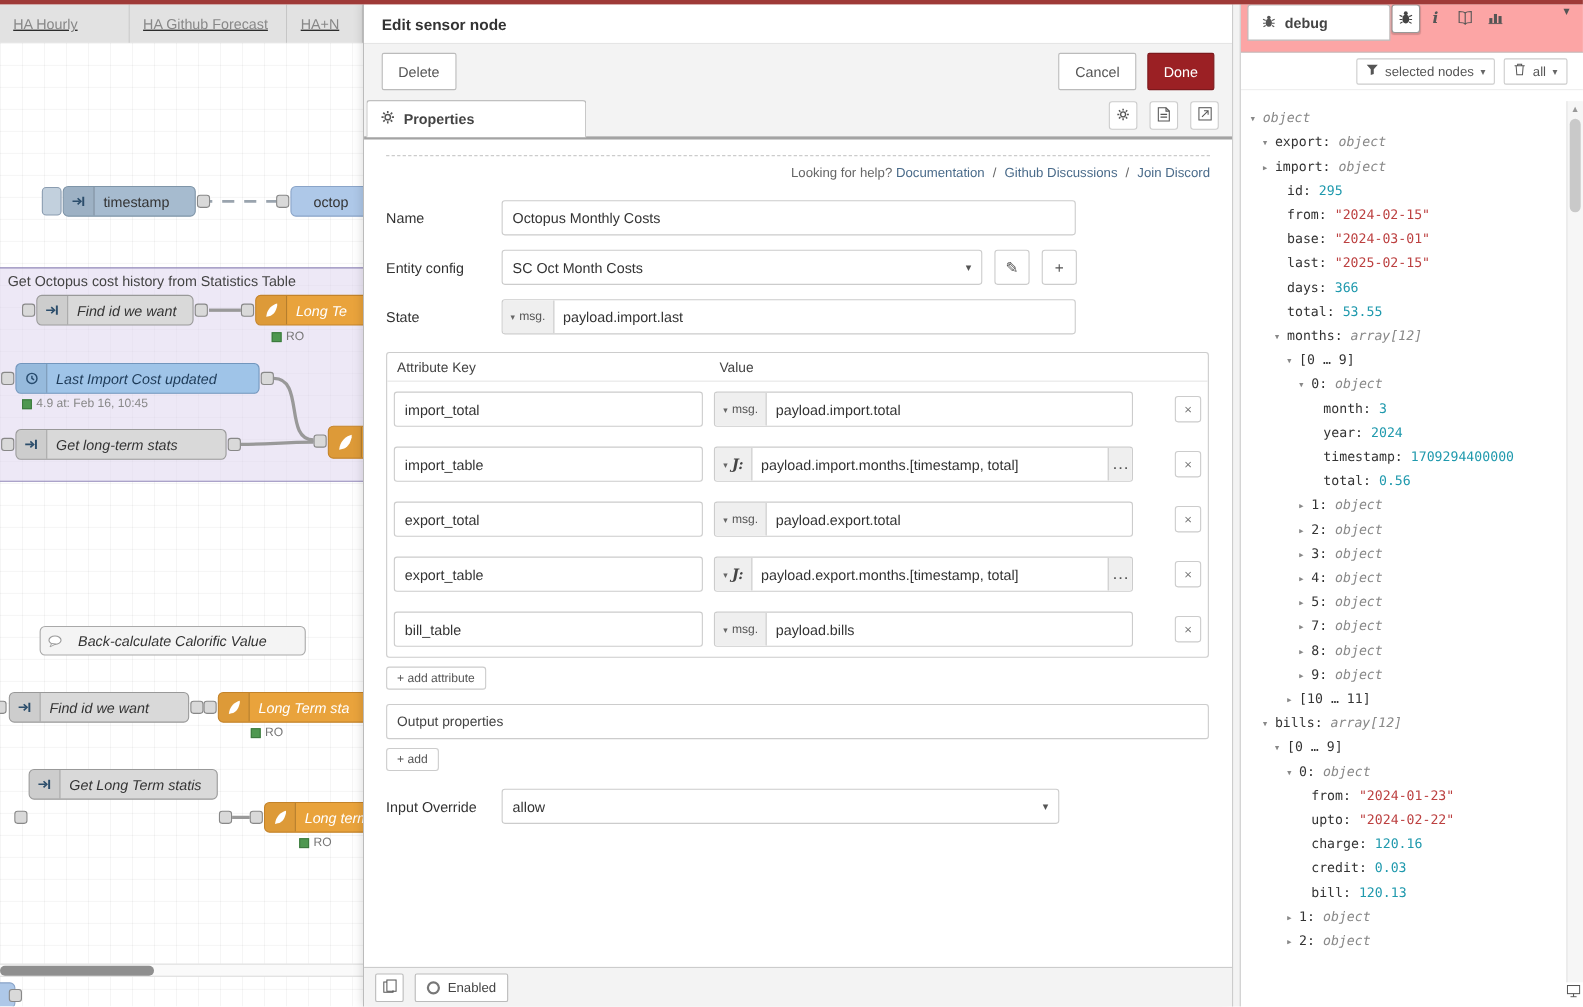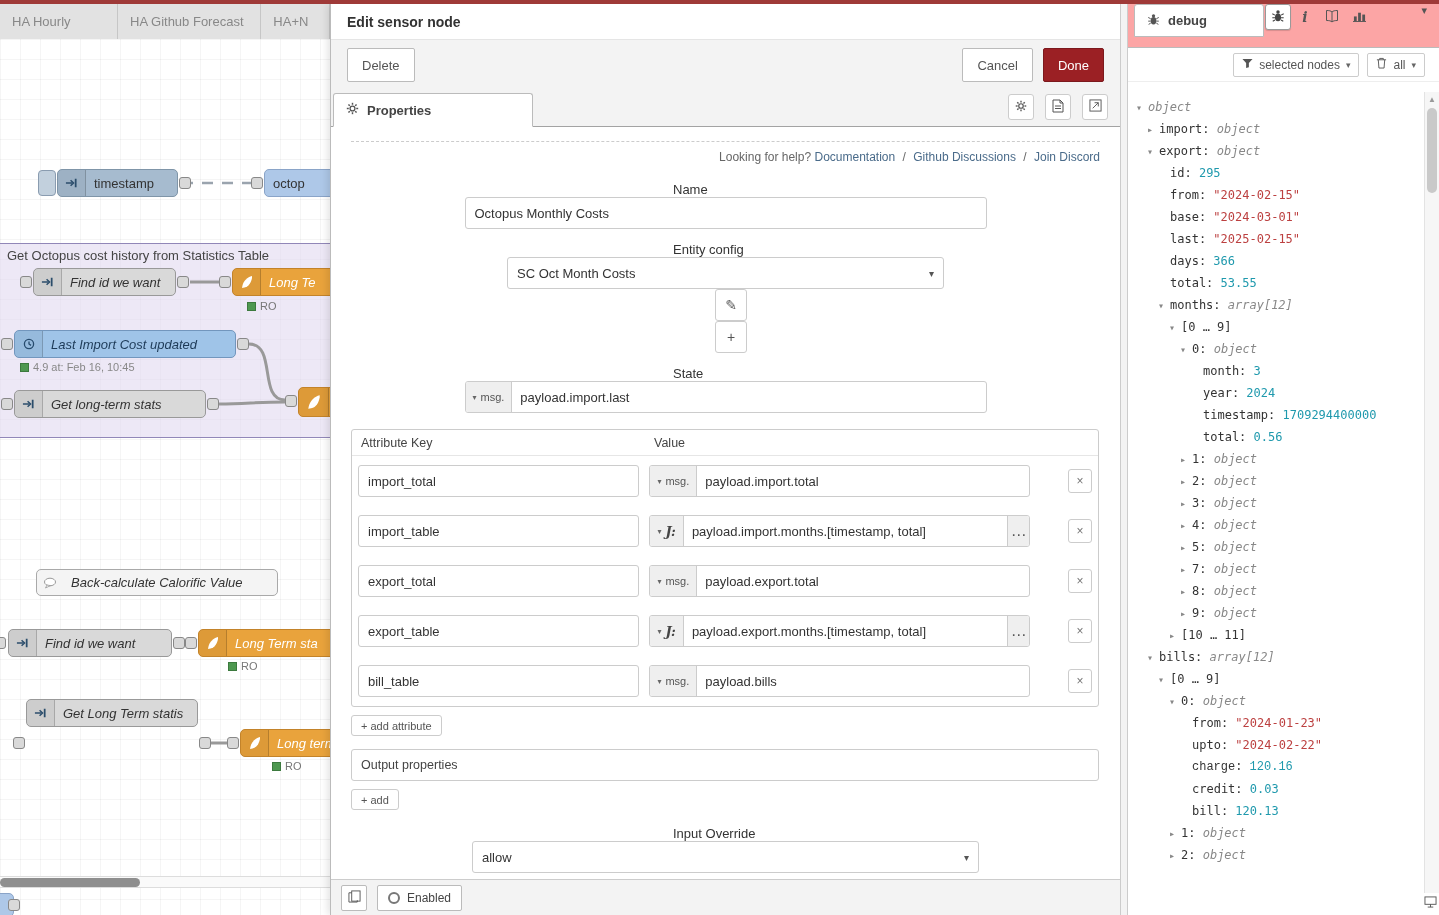--- a/index.html
+++ b/index.html
@@ -2,39 +2,39 @@
 <html><head>
 <meta charset="utf-8">
 <style>
   * { margin:0; padding:0; box-sizing:border-box; }
   html,body { width:1439px; height:915px; overflow:hidden; background:#fff;
     font-family:"Liberation Sans", sans-serif; }
   .topbar { position:absolute; top:0; left:0; width:1439px; height:4px; background:#9f3a38; z-index:50; }
 
   
   .workspace { position:absolute; top:4px; left:0; width:330px; bottom:0; background:#fff; overflow:hidden; }
-  .flow-tabs { height:22px; background:#e7e7e7; border-bottom:1px solid #bbb; display:flex; }
+  .flow-tabs { height:22px; background:#e7e7e7; border-bottom:1px solid #bbb; display:flex;text-decoration:underline; }
   .flow-tab { height:35px; border-right:1px solid #c6c6c6; background:#e2e2e2; color:#888;
     font-size:13px; display:flex; align-items:center; padding:0 12px; white-space:nowrap; overflow:hidden; }
   .canvas { position:absolute; top:35px; left:0; width:330px; bottom:0; overflow:hidden; background-color:#fff;
     background-image:linear-gradient(rgba(0,0,0,.04) 1px, transparent 1px),
                      linear-gradient(90deg, rgba(0,0,0,.04) 1px, transparent 1px);
     background-size:20px 20px; }
   .group { position:absolute; left:-20px; top:204px; width:380px; height:195px;
     background:rgba(222,214,239,.55); border:1px solid #9187b8; border-radius:2px; }
   .group .glabel { display:block; padding:4px 0 0 26px; font-size:13px; color:#444; white-space:nowrap; }
   .wires { position:absolute; left:0; top:0; }
   .node { position:absolute; height:28px; border-radius:5px; border:1px solid #999; display:flex;
     align-items:center; font-size:13px; color:#333; overflow:hidden; white-space:nowrap; }
   .node .nicon { width:28px; height:100%; display:flex; align-items:center; justify-content:center;
     border-right:1px solid rgba(0,0,0,.18); background:rgba(0,0,0,.05); flex:none; }
   .node .lbl { padding:0 8px; }
   .it { font-style:italic; }
   .n-inject { background:#a6bbcf; border-color:#7f95a8; }
-  .n-link   { background:#aec8e8; border-color:#8aa4c8; }
+  .n-link   { background:#aec8e8; border-color:#8aa4c8;padding-left:12px; }
   .n-gray   { background:#d9d9d9; border-color:#999; }
   .n-blue   { background:#9fc4e8; border-color:#7296bd; }
   .n-blue .lbl { color:#1d3a57; }
   .n-orange { background:#e9a33c; border-color:#c3832a; }
   .n-orange .lbl { color:#fff; }
   .n-comment{ background:#f4f4f4; border-color:#a9a9a9; }
   .port { position:absolute; width:12px; height:12px; background:#d9d9d9; border:1px solid #888; border-radius:3px; }
   .inj-btn { position:absolute; left:38px; top:131px; width:18px; height:26px; background:#c2d0dd;
     border:1px solid #8a9cb0; border-radius:4px; }
   .badge { position:absolute; display:flex; align-items:center; gap:4px; font-size:11px; color:#777; }
@@ -47,33 +47,33 @@
   
   .tray { position:absolute; top:4px; left:330px; width:790px; bottom:0; background:#fff; z-index:10;
     border-left:1px solid #bbb; box-shadow:-2px 0 8px rgba(0,0,0,.12); }
   .tray-header { height:36px; display:flex; align-items:center; padding:0 16px; font-size:14px;
     font-weight:bold; color:#333; background:#fff; border-bottom:1px solid #e5e5e5; }
   .tray-toolbar { height:50px; background:#f3f3f3; display:flex; align-items:center; padding:0 16px; gap:10px; }
   .btn { height:34px; padding:0 14px; border:1px solid #bbb; background:#fff; color:#555; font-size:13px;
     border-radius:2px; cursor:pointer; font-family:inherit; }
   .btn-done { background:#9b2024; border-color:#7c191d; color:#fff; }
   .spacer { flex:1; }
-  .tray-tabs { height:37px; background:#f3f3f3; border-bottom:1px solid #a3a3a3; display:flex; align-items:flex-end; position:relative; }
+  .tray-tabs { height:37px; background:#f3f3f3; border-bottom:3px solid #a3a3a3; display:flex; align-items:flex-end; position:relative; }
   .props-tab { width:200px; height:34px; margin-left:2px; margin-bottom:-1px; background:#fff;
     border:1px solid #bbb; border-bottom:1px solid #fff; border-radius:3px 3px 0 0; display:flex;
     align-items:center; gap:8px; padding:0 12px; font-weight:bold; font-size:13px; color:#444; }
   .tab-icons { margin-left:auto; display:flex; gap:11px; margin-right:12px; margin-bottom:6px; }
   .icon-btn { width:26px; height:26px; border:1px solid #ccc; background:#fff; border-radius:3px;
     display:flex; align-items:center; justify-content:center; color:#555; cursor:pointer; }
   .tray-content { position:absolute; top:123px; bottom:36px; left:0; right:0; background:#fff; padding:0 20px; overflow:hidden; }
   .help-row { border-top:1px dashed #ccc; margin-top:14px; padding-top:8px; text-align:right;
     font-size:12px; color:#666; }
   .help-row a { color:#4a6b8a; text-decoration:none; cursor:pointer; }
   .help-row .sl { margin:0 4px; color:#666; }
-  .frow { display:flex; align-items:center; margin-top:13px;flex-direction:column; }
+  .frow { display:flex; align-items:center; margin-top:13px; }
   .flabel { width:105px; font-size:13px; color:#333; flex:none; }
   .text-input { height:32px; border:1px solid #ccc; border-radius:3px; padding:0 9px; font-size:13px;
     color:#333; font-family:inherit; background:#fff; }
   .sel { height:32px; border:1px solid #ccc; border-radius:3px; background:#fff; display:flex;
     align-items:center; padding:0 9px; font-size:13px; color:#333; cursor:pointer; }
   .sel-caret { margin-left:auto; color:#555; font-size:10px; }
   .sq-btn { width:32px; height:32px; border:1px solid #ccc; background:#fff; border-radius:3px;
     margin-left:11px; font-size:14px; color:#555; cursor:pointer; }
   .ti { display:flex; align-items:stretch; height:32px; border:1px solid #ccc; border-radius:3px;
     background:#fff; overflow:hidden; }
@@ -596,22 +596,22 @@
             <path d="M1 3h10M4 3V1.5h4V3M2.5 3l.7 9h5.6l.7-9"></path>
           </svg>
       </span>
       <span>all</span>
       <span class="c2">▾</span>
     </button>
   </div>
 
   <div class="tree">
       <div class="trow" style="padding-left: 8px;"><span class="caret">▾</span><span class="v-type">object</span></div>
+      <div class="trow" style="padding-left: 19px;"><span class="caret">▾</span><span class="k">export: </span><span class="v-type">object</span></div>
       <div class="trow" style="padding-left: 19px;"><span class="caret">▸</span><span class="k">import: </span><span class="v-type">object</span></div>
-      <div class="trow" style="padding-left: 19px;"><span class="caret">▾</span><span class="k">export: </span><span class="v-type">object</span></div>
       <div class="trow" style="padding-left: 30px;"><span class="caret"></span><span class="k">id: </span><span class="v-num">295</span></div>
       <div class="trow" style="padding-left: 30px;"><span class="caret"></span><span class="k">from: </span><span class="v-str">"2024-02-15"</span></div>
       <div class="trow" style="padding-left: 30px;"><span class="caret"></span><span class="k">base: </span><span class="v-str">"2024-03-01"</span></div>
       <div class="trow" style="padding-left: 30px;"><span class="caret"></span><span class="k">last: </span><span class="v-str">"2025-02-15"</span></div>
       <div class="trow" style="padding-left: 30px;"><span class="caret"></span><span class="k">days: </span><span class="v-num">366</span></div>
       <div class="trow" style="padding-left: 30px;"><span class="caret"></span><span class="k">total: </span><span class="v-num">53.55</span></div>
       <div class="trow" style="padding-left: 30px;"><span class="caret">▾</span><span class="k">months: </span><span class="v-type">array[12]</span></div>
       <div class="trow" style="padding-left: 41px;"><span class="caret">▾</span><span class="v-plain">[0 … 9]</span></div>
       <div class="trow" style="padding-left: 52px;"><span class="caret">▾</span><span class="k">0: </span><span class="v-type">object</span></div>
       <div class="trow" style="padding-left: 63px;"><span class="caret"></span><span class="k">month: </span><span class="v-num">3</span></div>
@@ -625,21 +625,21 @@
       <div class="trow" style="padding-left: 52px;"><span class="caret">▸</span><span class="k">5: </span><span class="v-type">object</span></div>
       <div class="trow" style="padding-left: 52px;"><span class="caret">▸</span><span class="k">7: </span><span class="v-type">object</span></div>
       <div class="trow" style="padding-left: 52px;"><span class="caret">▸</span><span class="k">8: </span><span class="v-type">object</span></div>
       <div class="trow" style="padding-left: 52px;"><span class="caret">▸</span><span class="k">9: </span><span class="v-type">object</span></div>
       <div class="trow" style="padding-left: 41px;"><span class="caret">▸</span><span class="v-plain">[10 … 11]</span></div>
       <div class="trow" style="padding-left: 19px;"><span class="caret">▾</span><span class="k">bills: </span><span class="v-type">array[12]</span></div>
       <div class="trow" style="padding-left: 30px;"><span class="caret">▾</span><span class="v-plain">[0 … 9]</span></div>
       <div class="trow" style="padding-left: 41px;"><span class="caret">▾</span><span class="k">0: </span><span class="v-type">object</span></div>
       <div class="trow" style="padding-left: 52px;"><span class="caret"></span><span class="k">from: </span><span class="v-str">"2024-01-23"</span></div>
       <div class="trow" style="padding-left: 52px;"><span class="caret"></span><span class="k">upto: </span><span class="v-str">"2024-02-22"</span></div>
-      <div class="trow" style="padding-left: 52px; font-family: Liberation Mono, monospace;"><span class="caret"></span><span class="k">charge: </span><span class="v-num">120.16</span></div>
+      <div class="trow" style="padding-left: 52px;"><span class="caret"></span><span class="k">charge: </span><span class="v-num">120.16</span></div>
       <div class="trow" style="padding-left: 52px;"><span class="caret"></span><span class="k">credit: </span><span class="v-num">0.03</span></div>
       <div class="trow" style="padding-left: 52px;"><span class="caret"></span><span class="k">bill: </span><span class="v-num">120.13</span></div>
       <div class="trow" style="padding-left: 41px;"><span class="caret">▸</span><span class="k">1: </span><span class="v-type">object</span></div>
       <div class="trow" style="padding-left: 41px;"><span class="caret">▸</span><span class="k">2: </span><span class="v-type">object</span></div>
     </div>
 
   <div class="sb-scroll">
     <div class="sb-arrow">▲</div>
     <div class="sb-thumb"></div>
   </div>

